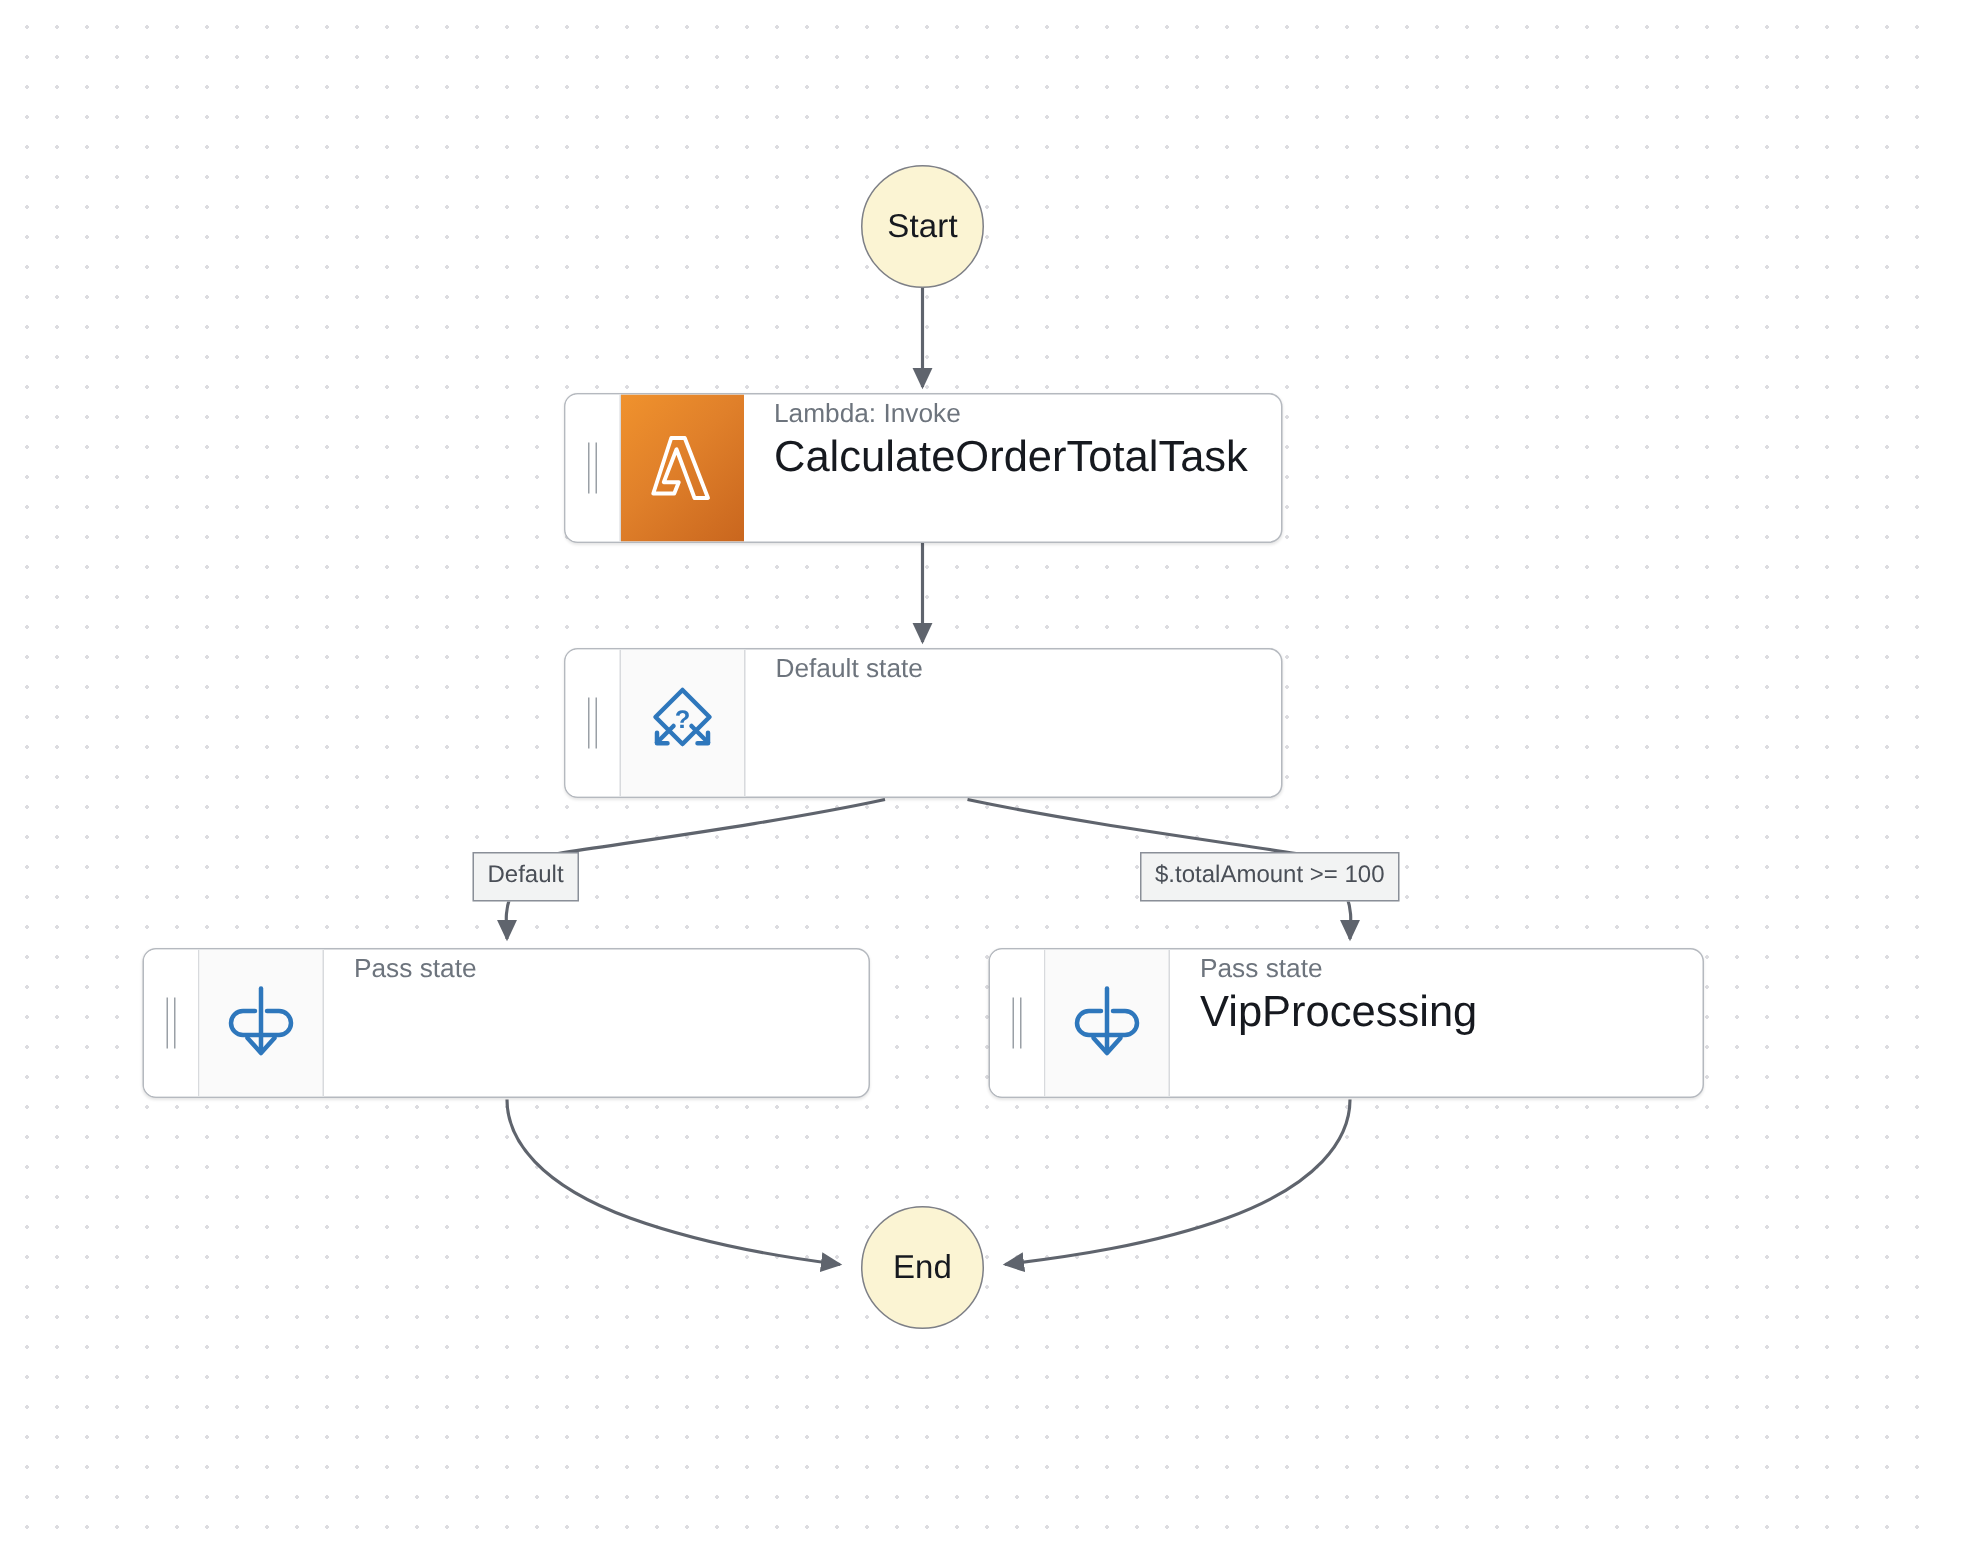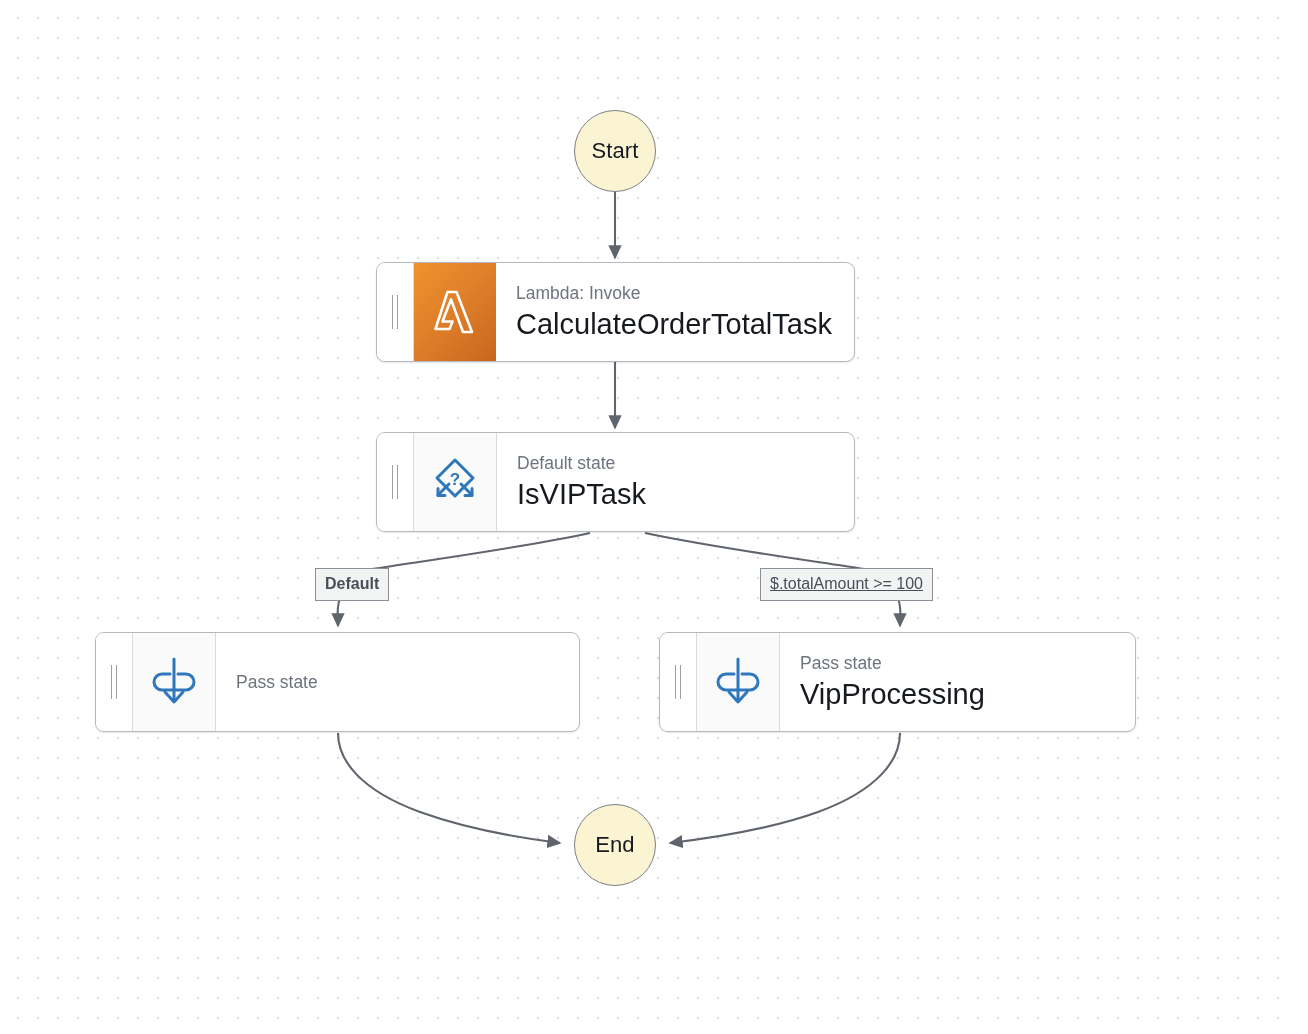--- a/index.html
+++ b/index.html
@@ -87,21 +87,21 @@
     border-right: 1.1px solid #d8dadd;
   }
   .iconcell.lambda {
     background: linear-gradient(135deg, #f0922d 0%, #e0802a 45%, #c9661e 100%);
     border-right: none;
   }
   .labels {
     flex: 1 1 auto;
     display: flex;
     flex-direction: column;
-    justify-content: center;
+    justify-content: flex-start;
     padding-left: 20px;
     min-width: 0;
   }
   .kind {
     font-size: 17.5px;
     color: #6d747d;
     line-height: 1.38;
     white-space: nowrap;
   }
   .title {
@@ -187,29 +187,28 @@
           <path d="M21 29 L10 40"></path>
           <path d="M33 29 L44 40"></path>
           <path d="M10 33.5 L10 40.5 L17 40.5"></path>
           <path d="M44 33.5 L44 40.5 L37 40.5"></path>
         </g>
         <text x="27" y="30" text-anchor="middle" font-family="'Liberation Sans', sans-serif" font-size="17" font-weight="bold" fill="#2e77bc">?</text>
       </svg>
     </div>
     <div class="labels">
       <div class="kind">Default state</div>
-      <div class="title">IsVIPTask</div>
-    </div>
-  </div>
-
-  <div class="edgelabel" style="left:315px; top:568px;font-weight:bold;">
+    </div>
+  </div>
+
+  <div class="edgelabel" style="left:315px; top:568px;">
     <span>Default</span>
   </div>
 
-  <div class="edgelabel" style="left:760px; top:568px;text-decoration:underline;">
+  <div class="edgelabel" style="left:760px; top:568px;">
     <span>$.totalAmount &gt;= 100</span>
   </div>
 
   <div class="node" style="left:95px; top:632px; width:485px;">
     <div class="grip">
       <i></i>
         <i></i>
     </div>
     <div class="iconcell">
       <svg width="52" height="56" viewBox="0 0 52 56" aria-hidden="true">

